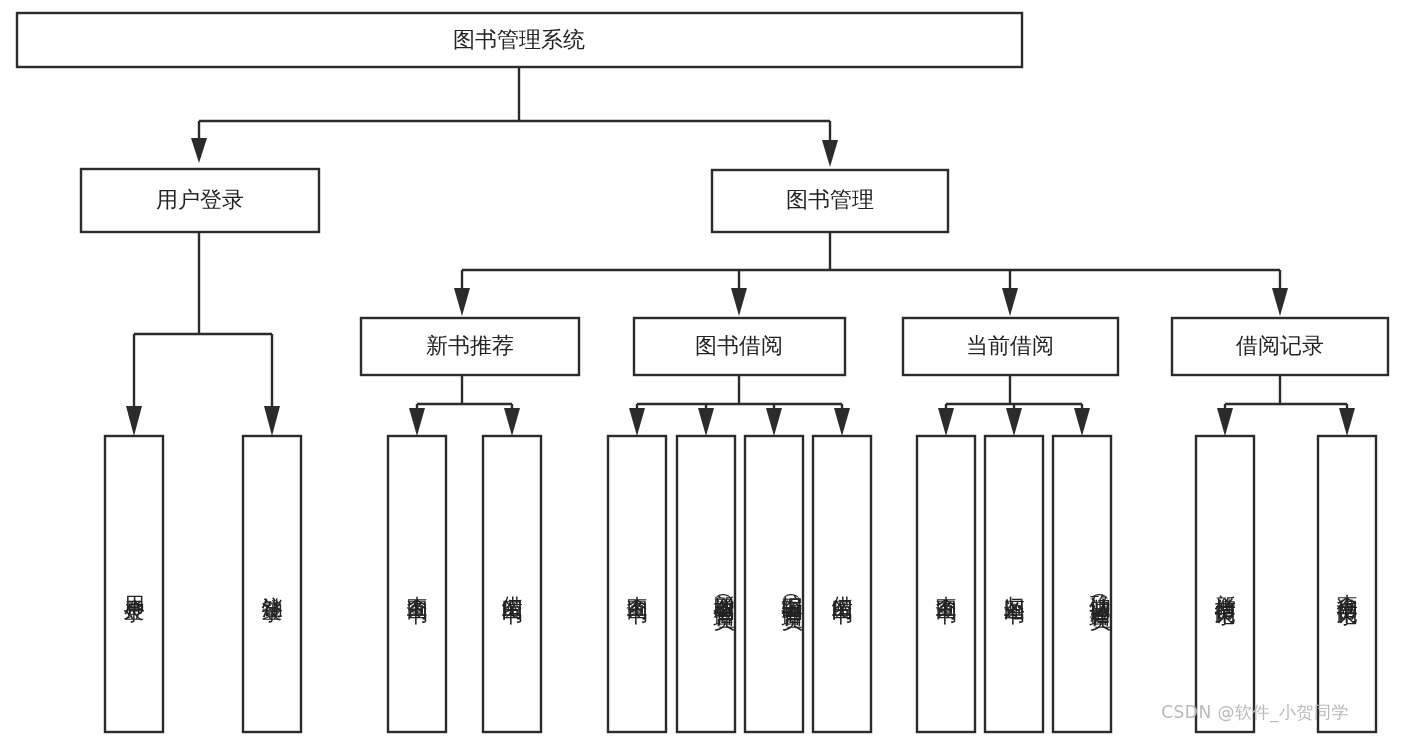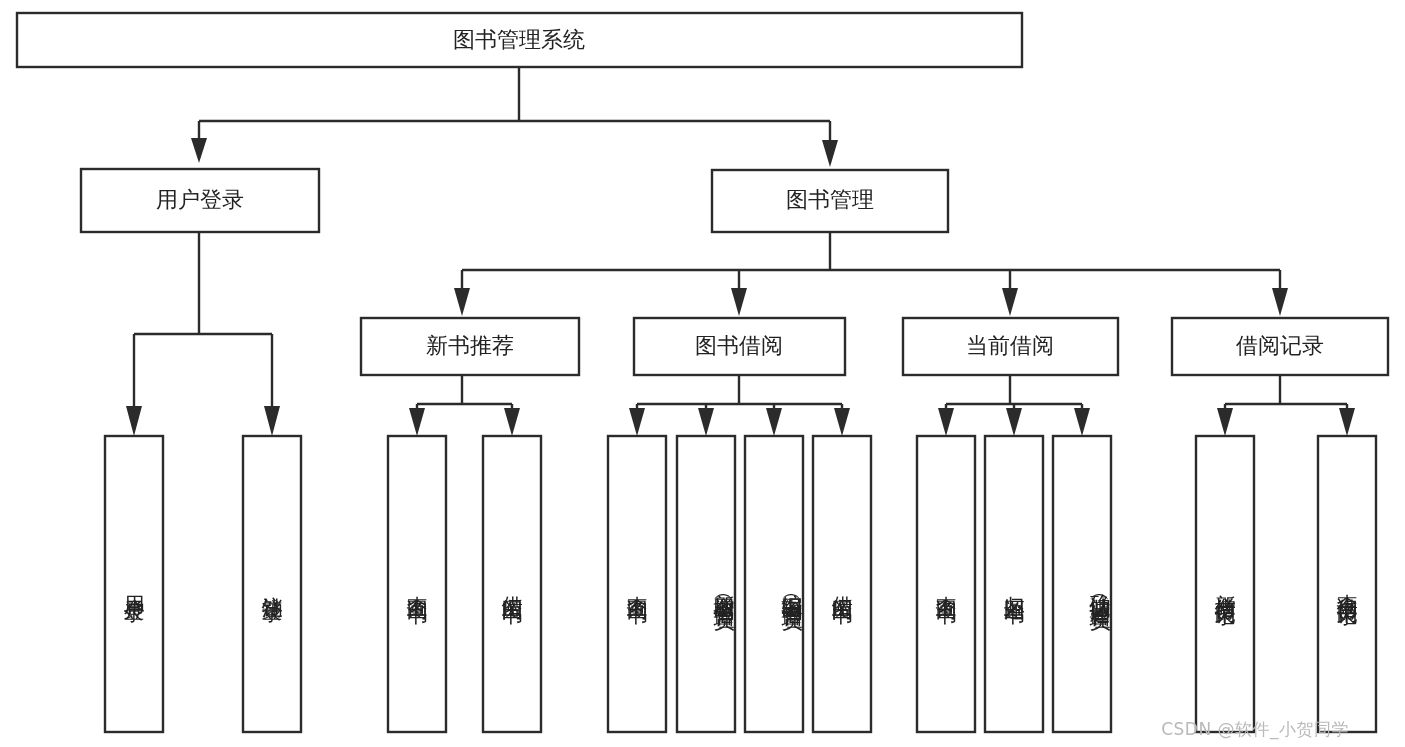--- a/index.html
+++ b/index.html
@@ -60,21 +60,21 @@
     font-size: 21px;
     line-height: 1.08;
     letter-spacing: 2.5px;
     color: #222222;
     white-space: nowrap;
     pointer-events: none;
   }
   .watermark {
     position: absolute;
     right: 12px;
-    bottom: 6px;
+    bottom: 23px;
     font-family: "DejaVu Sans", "Liberation Sans", sans-serif;
     font-size: 17px;
     color: #b9b9b9;
     letter-spacing: 0.5px;
     white-space: nowrap;
   }
 </style>
 </head>
 <body>
 

